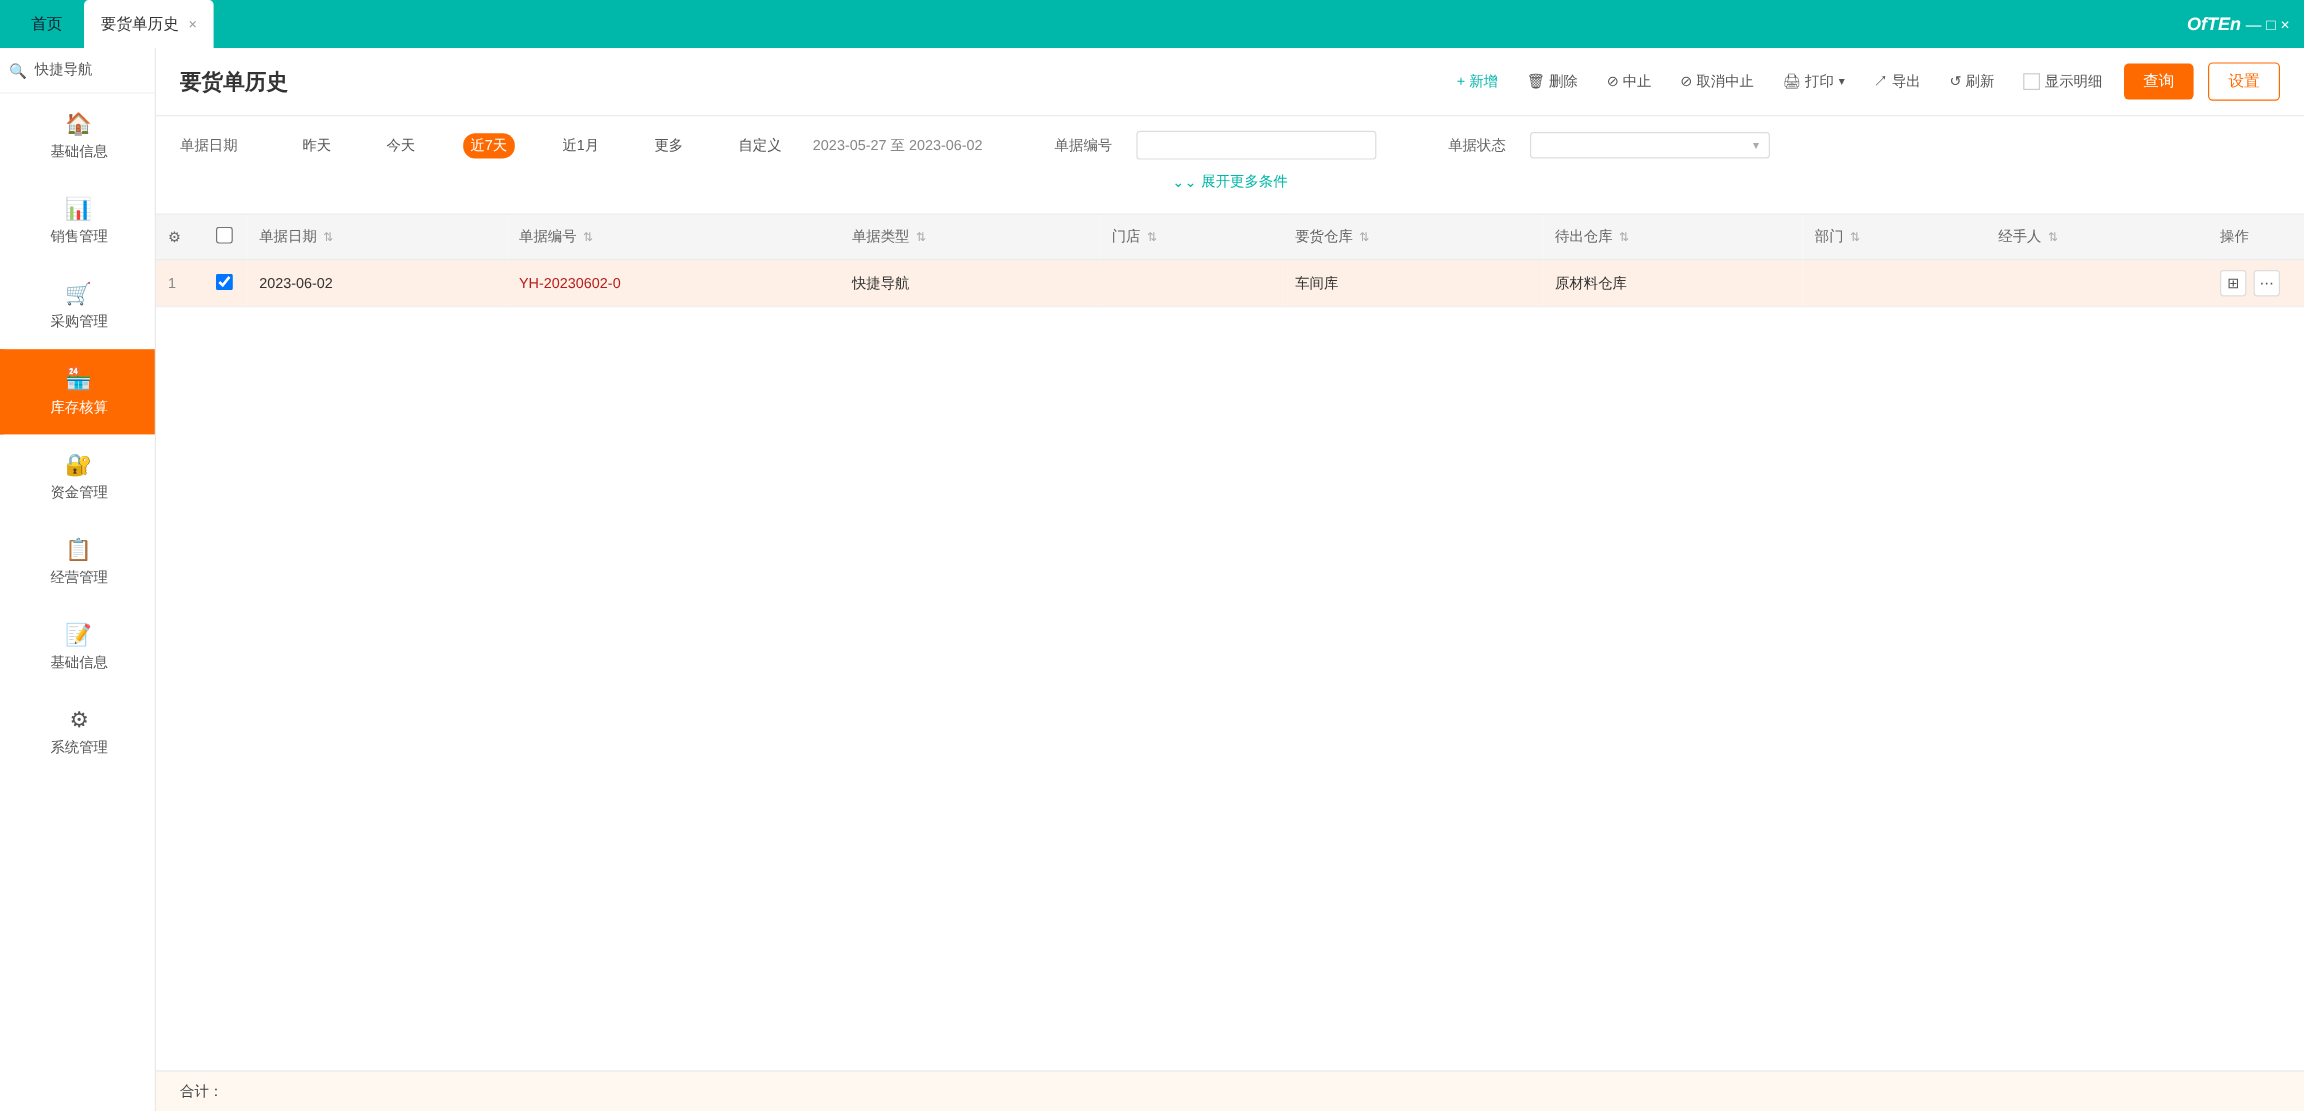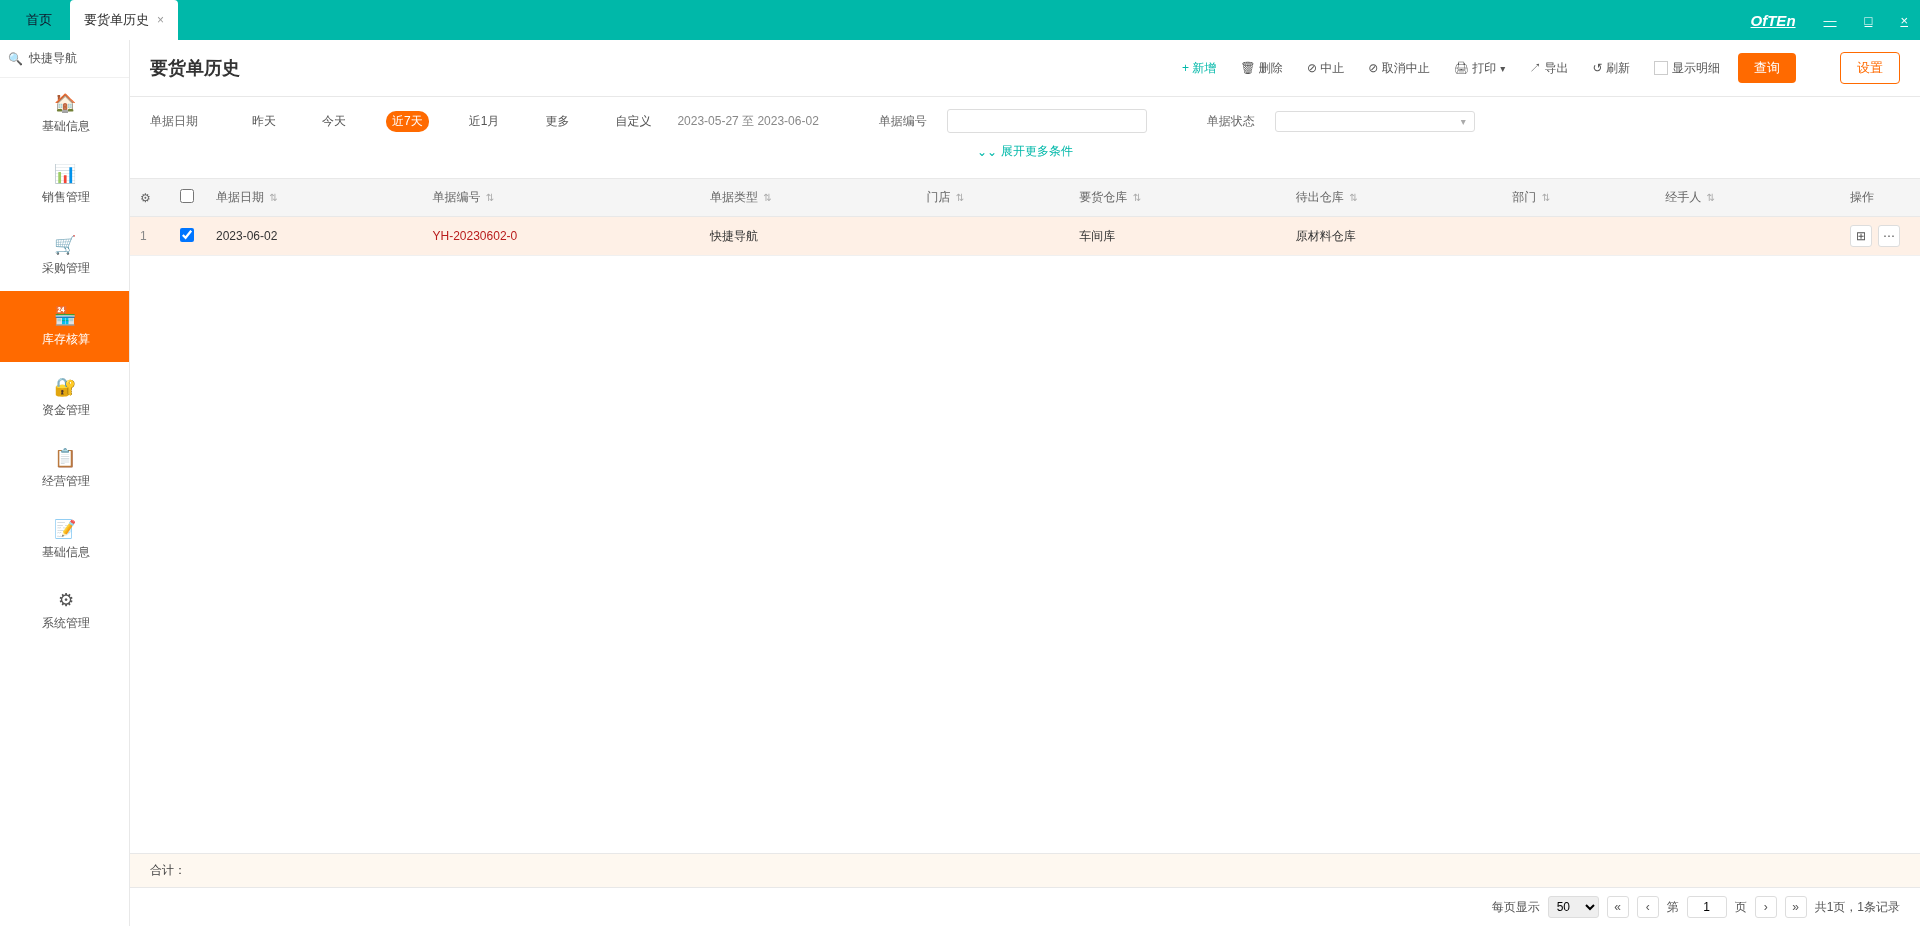--- a/index.html
+++ b/index.html
@@ -4,21 +4,21 @@
   <style>
     * { box-sizing: border-box; margin: 0; padding: 0; }
     body { font-family: "Microsoft YaHei", "PingFang SC", sans-serif; font-size: 13px; background: #f5f5f5; display: flex; flex-direction: column; height: 926px; overflow: hidden; }
 
     
     .top-bar { background: #00b8a9; height: 40px; display: flex; align-items: center; padding: 0 12px; gap: 4px; flex-shrink: 0; }
     .top-bar-tab { height: 40px; display: flex; align-items: center; padding: 0 14px; font-size: 13px; color: #fff; cursor: pointer; position: relative; }
     .top-bar-tab.home { color: #0f172a; background: transparent; }
     .top-bar-tab.active { background: #fff; color: #333; border-radius: 4px 4px 0 0; }
     .top-bar-tab .close-icon { margin-left: 8px; font-size: 12px; color: #999; cursor: pointer; }
-    .top-bar-right { margin-left: auto; display: flex; align-items: center; gap: 28px; color: #fff; font-size: 13px; text-decoration: underline; }
+    .top-bar-right { margin-left: auto; display: flex; align-items: center; gap: 4px; color: #fff; font-size: 13px; }
     .top-bar-right span { cursor: pointer; }
 
     
     .main-layout { display: flex; flex: 1; overflow: hidden; }
 
     
     .sidebar { width: 130px; background: #fff; border-right: 1px solid #e8e8e8; display: flex; flex-direction: column; flex-shrink: 0; }
     .sidebar-item { display: flex; flex-direction: column; align-items: center; padding: 14px 8px; cursor: pointer; color: #555; font-size: 12px; gap: 4px; border-left: 3px solid transparent; }
     .sidebar-item.active { background: #ff6a00; color: #fff; border-left: 3px solid #ff6a00; }
     .sidebar-item .icon { font-size: 18px; }
@@ -28,21 +28,21 @@
     .content-area { flex: 1; display: flex; flex-direction: column; overflow: hidden; background: #f5f5f5; }
 
     
     .page-header { background: #fff; padding: 12px 20px; display: flex; align-items: center; justify-content: space-between; border-bottom: 1px solid #e8e8e8; flex-shrink: 0; }
     .page-title { font-size: 18px; font-weight: 600; color: #333; }
     .header-actions { display: flex; align-items: center; gap: 12px; }
     .action-btn { display: flex; align-items: center; gap: 4px; font-size: 12px; color: #555; cursor: pointer; padding: 4px 6px; border-radius: 3px; }
     .action-btn.new { color: #00b8a9; }
     .action-btn.delete { color: #555; }
     .action-btn.primary { background: #ff6a00; color: #fff; padding: 6px 16px; border-radius: 4px; font-size: 13px; }
-    .action-btn.secondary { background: #fff; color: #ff6a00; padding: 6px 16px; border-radius: 4px; font-size: 13px; border: 1px solid #ff6a00; margin-left: 32px; }
+    .action-btn.secondary { background: #fff; color: #ff6a00; padding: 6px 16px; border-radius: 4px; font-size: 13px; border: 1px solid #ff6a00; }
     .action-btn.show-detail { display: flex; align-items: center; gap: 4px; font-size: 12px; color: #555; cursor: pointer; justify-content: center; }
     .show-detail-check { width: 14px; height: 14px; border: 1px solid #ccc; background: #fff; display: inline-block; }
 
     
     .filter-area { background: #fff; padding: 12px 20px 0 20px; border-bottom: 1px solid #e8e8e8; flex-shrink: 0; }
     .filter-row { display: flex; align-items: center; gap: 20px; margin-bottom: 10px; flex-wrap: wrap; }
     .filter-label { color: #666; font-size: 12px; white-space: nowrap; }
     .filter-date-btns { display: flex; align-items: center; gap: 6px; }
     .date-btn { font-size: 12px; color: #555; cursor: pointer; padding: 2px 6px; border-radius: 10px; margin-left: 28px; }
     .date-btn.active { background: #ff6a00; color: #fff; }
@@ -225,31 +225,15 @@
             </td>
           </tr>
         </tbody>
       </table>
     </div>
 
     <div class="table-footer">
       <span>合计：</span>
     </div>
 
-    <div class="pagination-bar">
-      <span>每页显示</span>
-      <select class="per-page-select">
-        <option value="50">50</option>
-        <option value="100">100</option>
-        <option value="200">200</option>
-      </select>
-      <div class="pagination-btn">«</div>
-      <div class="pagination-btn">‹</div>
-      <span>第</span>
-      <input class="pagination-input" type="text" value="1" style="">
-      <span>页</span>
-      <div class="pagination-btn">›</div>
-      <div class="pagination-btn">»</div>
-      <span>共1页，1条记录</span>
-    </div>
 
   </div>
 </div>
 
 </body></html>

